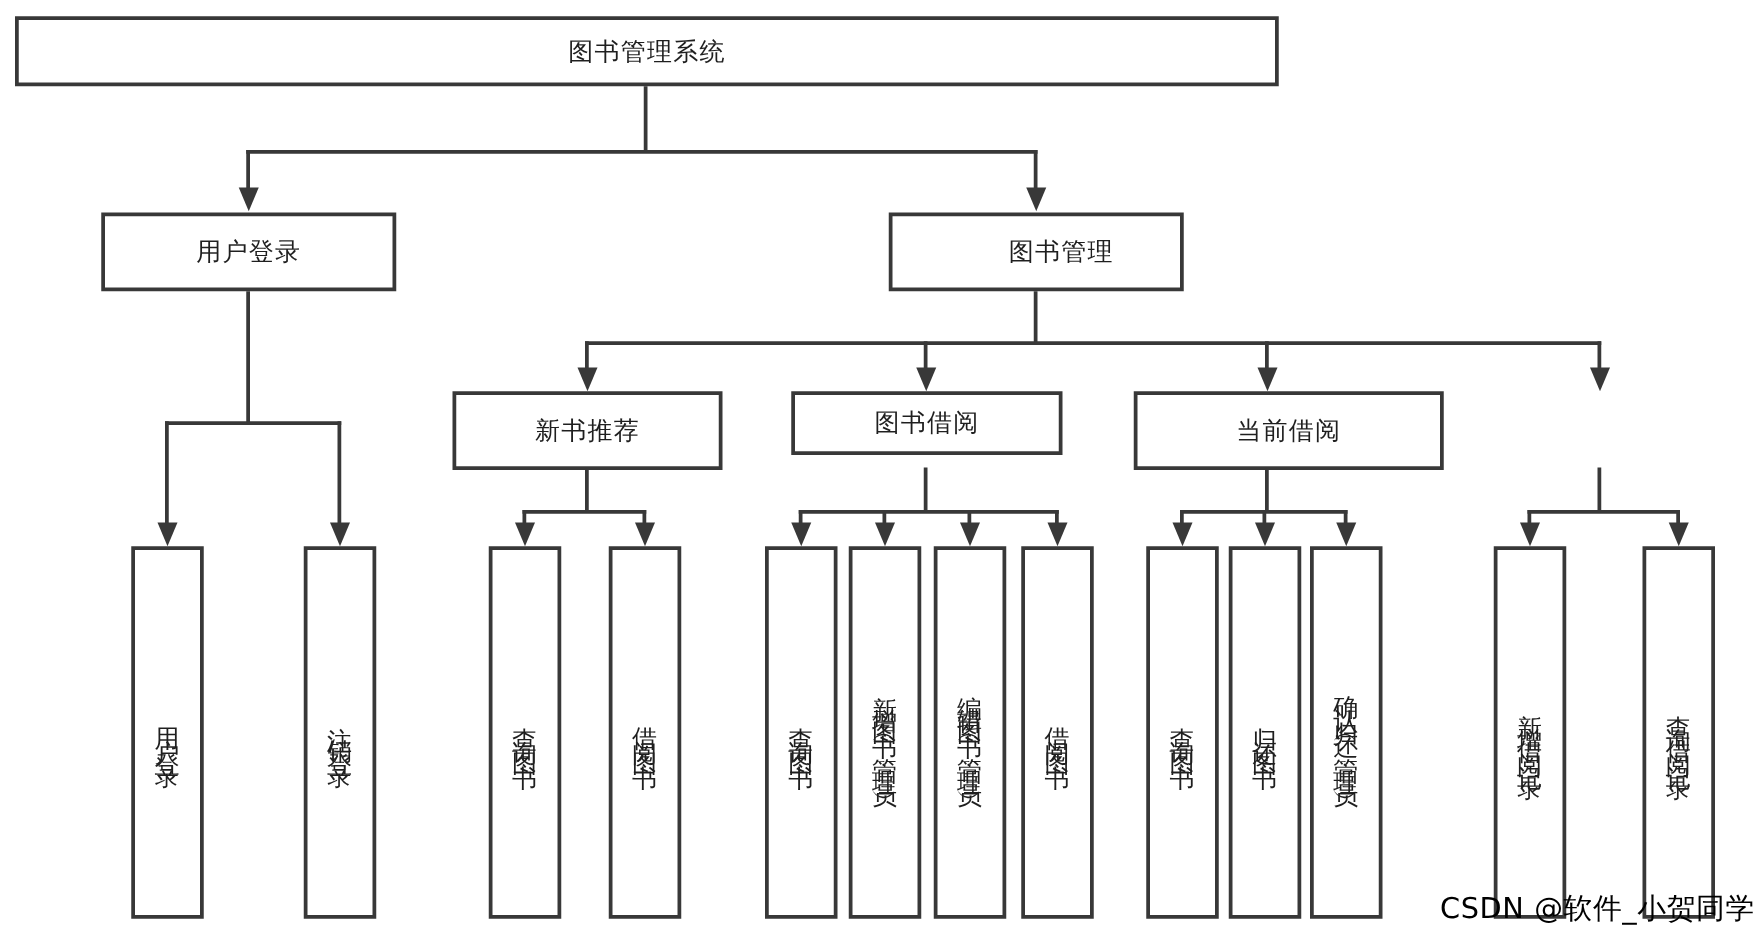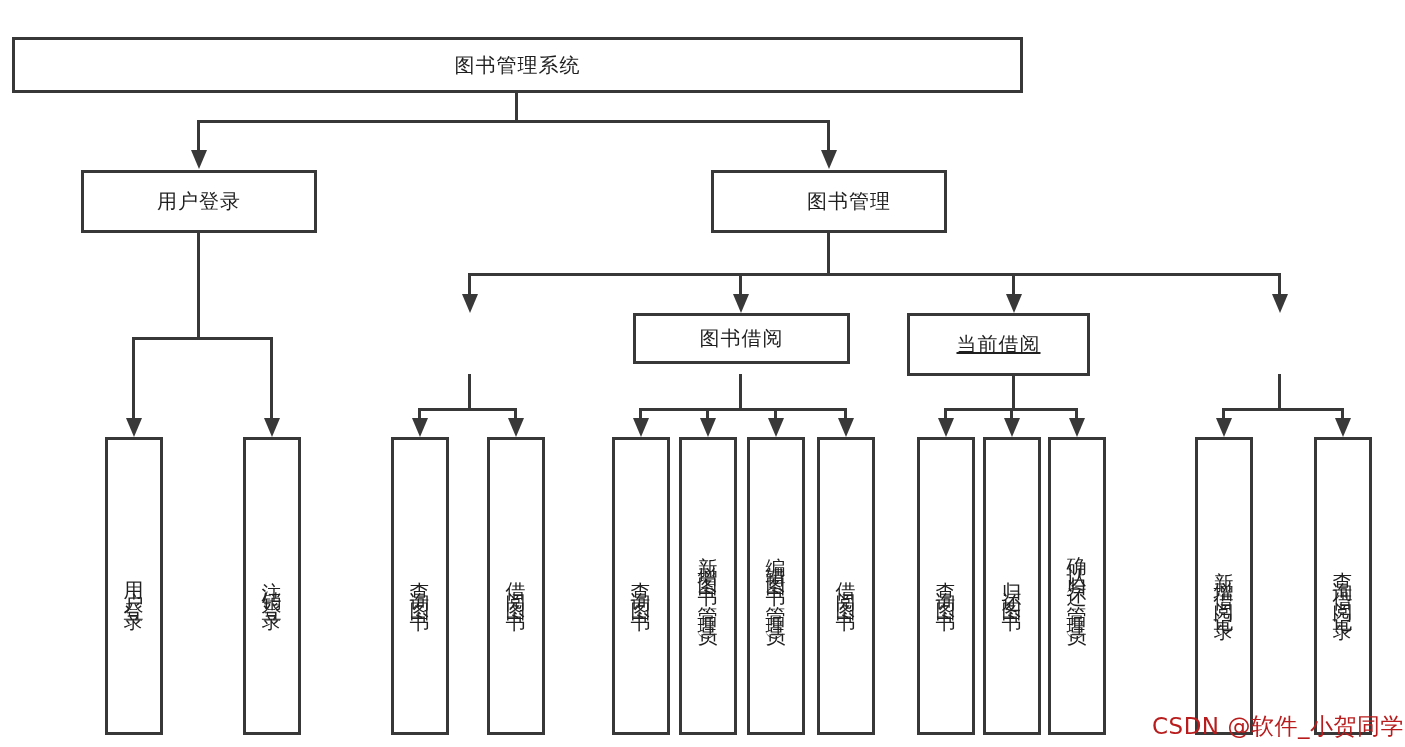--- a/index.html
+++ b/index.html
@@ -48,38 +48,39 @@
     border-left: 8px solid transparent;
     border-right: 8px solid transparent;
     border-top: 19px solid #383838;
     z-index: 1;
   }
   .watermark {
     position: absolute;
     left: 1152px;
     top: 711px;
     font-size: 23px;
-    color: #b91c1c;
+    color: #000000;
     white-space: nowrap;
     z-index: 5;
     letter-spacing: 0.5px;
   }
 </style>
 </head>
 <body>
 
 <div class="stage">
 
-  <div class="box" style="left:12px;top:13px;width:1011px;height:56px;margin-top:24px;">图书管理系统</div>
+  <div class="box" style="left:12px;top:13px;width:1011px;height:56px;">图书管理系统</div>
 
   <div class="box" style="left:81px;top:170px;width:236px;height:63px;">用户登录</div>
   <div class="box" style="left:711px;top:170px;width:236px;height:63px;padding-left:40px;">图书管理</div>
 
+  <div class="box" style="left:362px;top:313px;width:216px;height:63px;">新书推荐</div>
   <div class="box" style="left:633px;top:313px;width:217px;height:51px;">图书借阅</div>
-  <div class="box" style="left:907px;top:313px;width:183px;height:63px;text-decoration:underline;">当前借阅</div>
+  <div class="box" style="left:907px;top:313px;width:248px;height:63px;">当前借阅</div>
 
   <div class="box leaf" style="left:105px;top:437px;width:58px;height:298px;">
     <span class="vtext">用户登录</span>
   </div>
   <div class="box leaf" style="left:243px;top:437px;width:58px;height:298px;">
     <span class="vtext">注销登录</span>
   </div>
   <div class="box leaf" style="left:391px;top:437px;width:58px;height:298px;">
     <span class="vtext">查询图书</span>
   </div>

